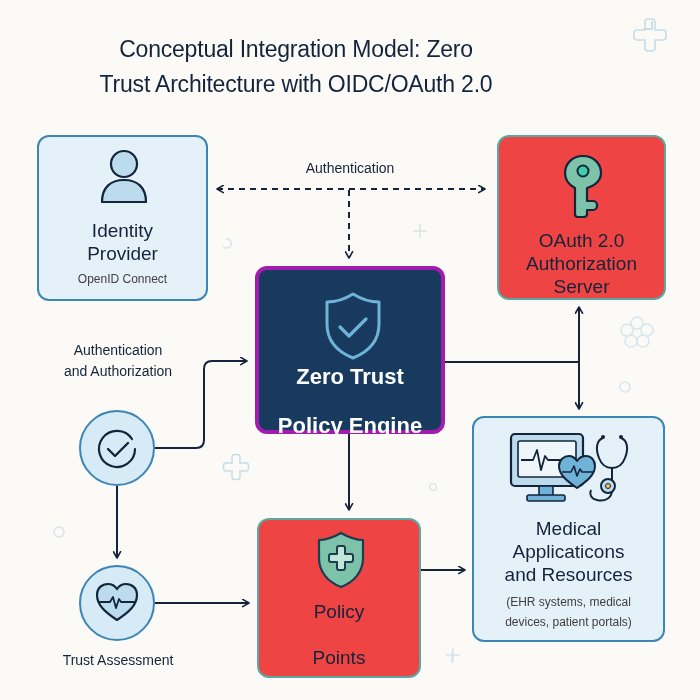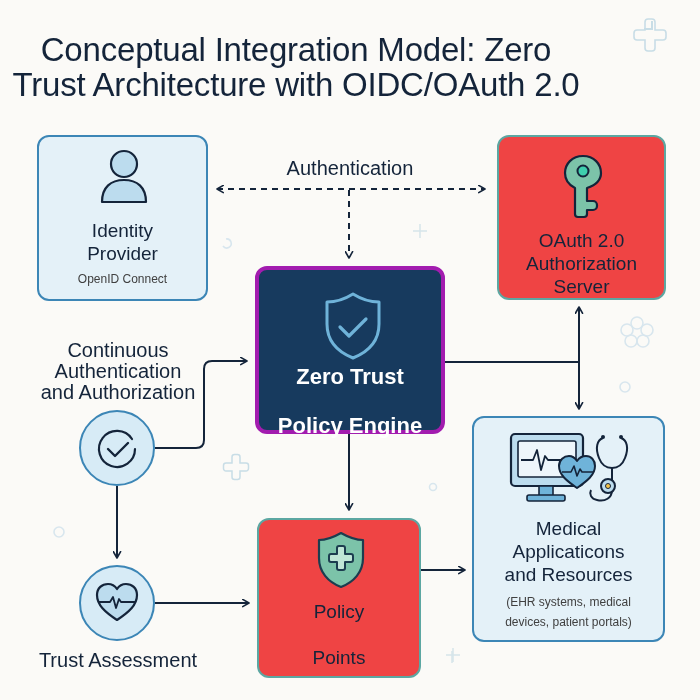--- a/index.html
+++ b/index.html
@@ -6,35 +6,35 @@
   body {
     width: 700px; height: 700px; overflow: hidden;
     background: #fbfaf7;
     font-family: "Liberation Sans", "DejaVu Sans", sans-serif;
     color: #14243a;
     position: relative;
   }
   .abs { position: absolute; }
   .title {
     left: 0; top: 32px; width: 592px; text-align: center;
-    font-size: 33px; line-height: 35px; font-weight: normal; color: #14243a;
+    font-size: 23px; line-height: 35px; font-weight: normal; color: #14243a;
     letter-spacing: -0.2px;
   }
   .title div { white-space: nowrap; }
   .box {
     position: absolute; box-sizing: border-box;
     border-radius: 12px; text-align: center;
   }
   .box-blue { background: #e4f1f8; border: 2.5px solid #3c86b6; }
   .box-mint { background: #ef4444; border: 2.5px solid #5ca7a2; }
   .box-navy { background: #173a5e; border: 4px solid #a21caf; color: #ffffff; }
   .lbl { font-size: 19px; line-height: 23px; color: #14243a; }
   .sub { font-size: 12px; line-height: 19px; color: #404040; }
   .navy-lbl { font-size: 22px; line-height: 28px; color: #ffffff; font-weight: bold; }
-  .free-text { font-size: 20px; line-height: 21px; color: #14243a; text-align: center; white-space: nowrap; }
+  .free-text { font-size: 14px; line-height: 21px; color: #14243a; text-align: center; white-space: nowrap; }
   svg.overlay { position: absolute; left: 0; top: 0; }
   .circle {
     position: absolute; box-sizing: border-box; border-radius: 50%;
     background: #d7ebf6; border: 2.5px solid #3c86b6;
   }
 </style>
 </head>
 <body>
 
 <div class="abs title">
@@ -122,21 +122,20 @@
 <div class="box box-navy" style="left:255px; top:266px; width:190px; height:168px;">
   <svg class="abs" style="left:62px; top:20px;" width="64" height="72" viewBox="0 0 64 72">
     <path d="M32,4 C24,9 14,12 6,12 V34 C6,51 17,62 32,68 C47,62 58,51 58,34 V12 C50,12 40,9 32,4 Z" fill="none" stroke="#6fb3d9" stroke-width="3" stroke-linejoin="round"></path>
     <path d="M19,37 L28,46 L45,29" fill="none" stroke="#6fb3d9" stroke-width="3.2" stroke-linecap="round" stroke-linejoin="round"></path>
   </svg>
   <div class="abs navy-lbl" style="left:0; top:93px; width:100%;">Zero Trust</div>
   <div class="abs navy-lbl" style="left:0; top:121px; width:100%;margin-top:21px;">Policy Engine</div>
 </div>
 
 <div class="abs free-text" style="left:36px; top:340px; width:164px;">
-  <div>Continuous</div>
   <div>Authentication</div>
   <div>and Authorization</div>
 </div>
 <div class="circle" style="left:79px; top:410px; width:76px; height:76px;">
   <svg class="abs" style="left:11px; top:11px;" width="50" height="50" viewBox="0 0 50 50">
     <path d="M40,16 A18,18 0 1 0 43,26" fill="none" stroke="#14243a" stroke-width="2.2" stroke-linecap="round"></path>
     <path d="M16,26 L23,33 L36,20" fill="none" stroke="#14243a" stroke-width="2.4" stroke-linecap="round" stroke-linejoin="round"></path>
   </svg>
 </div>
 

